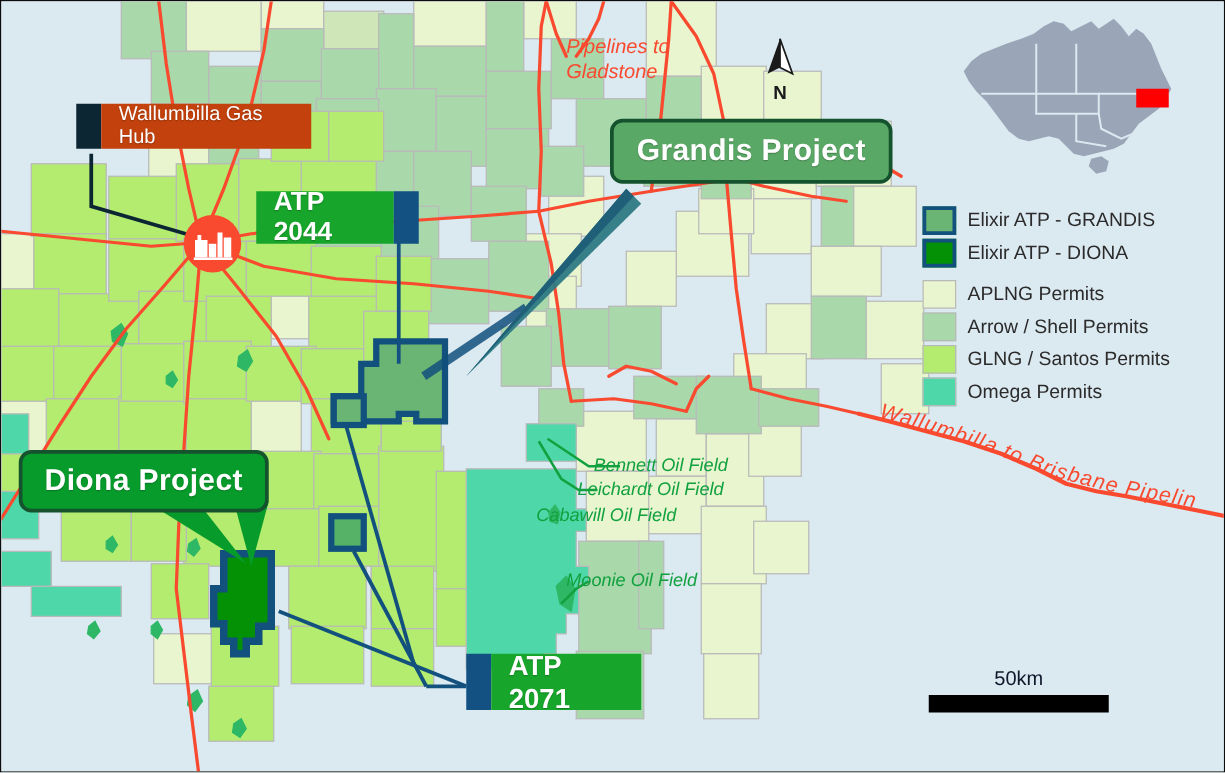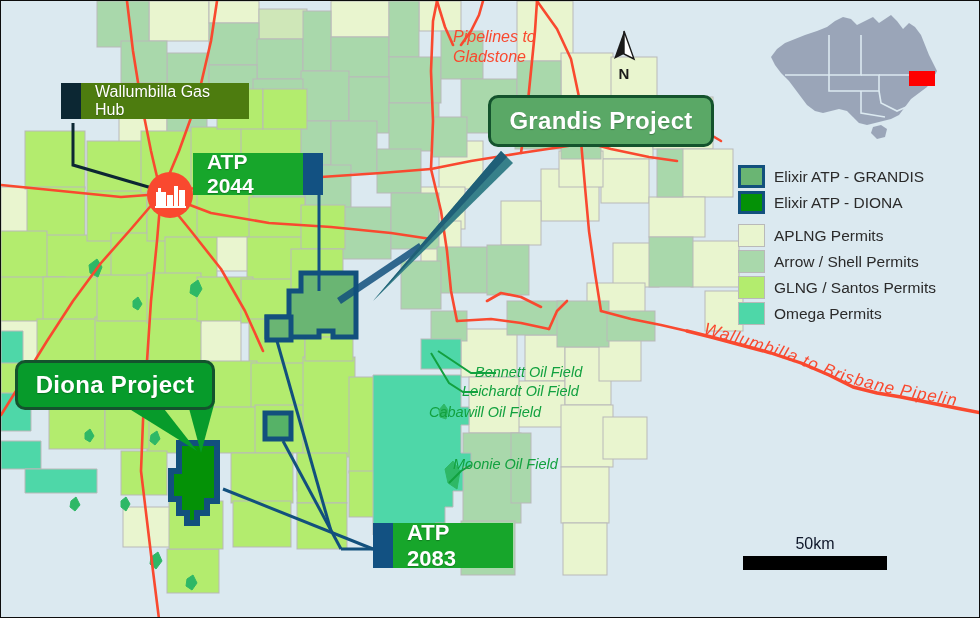--- a/index.html
+++ b/index.html
@@ -22,21 +22,21 @@
   .bubble.diona{background:#079b2b;}
 
   
   .strip{
     position:absolute;display:flex;align-items:stretch;
     font-weight:bold;color:#fff;text-shadow:0 1px 1px rgba(0,0,0,.25);
   }
   .strip .bar{width:20px;background:#125182;flex:0 0 auto;}
   .strip .txt{background:#17a62b;display:flex;align-items:center;
               justify-content:center;flex:1 1 auto;padding:0 14px;}
-  .strip.grey .txt{background:#4d7c0f;}
+  .strip.grey .txt{background:#c2410c;}
   .strip .bar.dark{background:#0c2733;}
 
   
   #legend{position:absolute;left:737px;top:164px;width:215px;}
   .lg-row{display:flex;align-items:center;margin-bottom:3px;}
   .lg-sw{width:27px;height:23px;flex:0 0 auto;margin-right:9px;}
   .lg-sw.outl{border:3px solid #12507d;width:21px;height:17px;}
   .lg-sw.plain{border:1px solid #b9b9b9;width:25px;height:21px;}
   .lg-lbl{font-size:15.5px;color:#2b2b2b;white-space:nowrap;}
   .lg-gap{height:7px;}
@@ -334,28 +334,28 @@
         <rect x="14" y="40" width="31" height="2"></rect>
       </g>
     </svg>
   </div>
 
   <div class="strip grey" style="left:60px;top:82px;width:188px;height:36px;">
     <div class="bar dark"></div>
     <div class="txt" style="font-size:16px;font-weight:normal;">Wallumbilla Gas Hub</div>
   </div>
 
-  <div class="strip" style="left:192px;top:152px;width:130px;height:42px;">
+  <div class="strip" style="left:204px;top:152px;width:130px;height:42px;">
     <div class="txt" style="font-size:21px;">ATP 2044</div>
     <div class="bar"></div>
   </div>
 
   <div class="strip" style="left:372px;top:522px;width:140px;height:45px;">
     <div class="bar"></div>
-    <div class="txt" style="font-size:22px;">ATP 2083</div>
+    <div class="txt" style="font-size:22px;">ATP 2071</div>
   </div>
 
   <div class="bubble grandis" style="left:487px;top:94px;width:220px;height:46px;font-size:24px;">
     <span>Grandis Project</span>
   </div>
 
   <div class="bubble diona" style="left:14px;top:359px;width:194px;height:44px;font-size:24px;">
     <span>Diona Project</span>
   </div>
 

